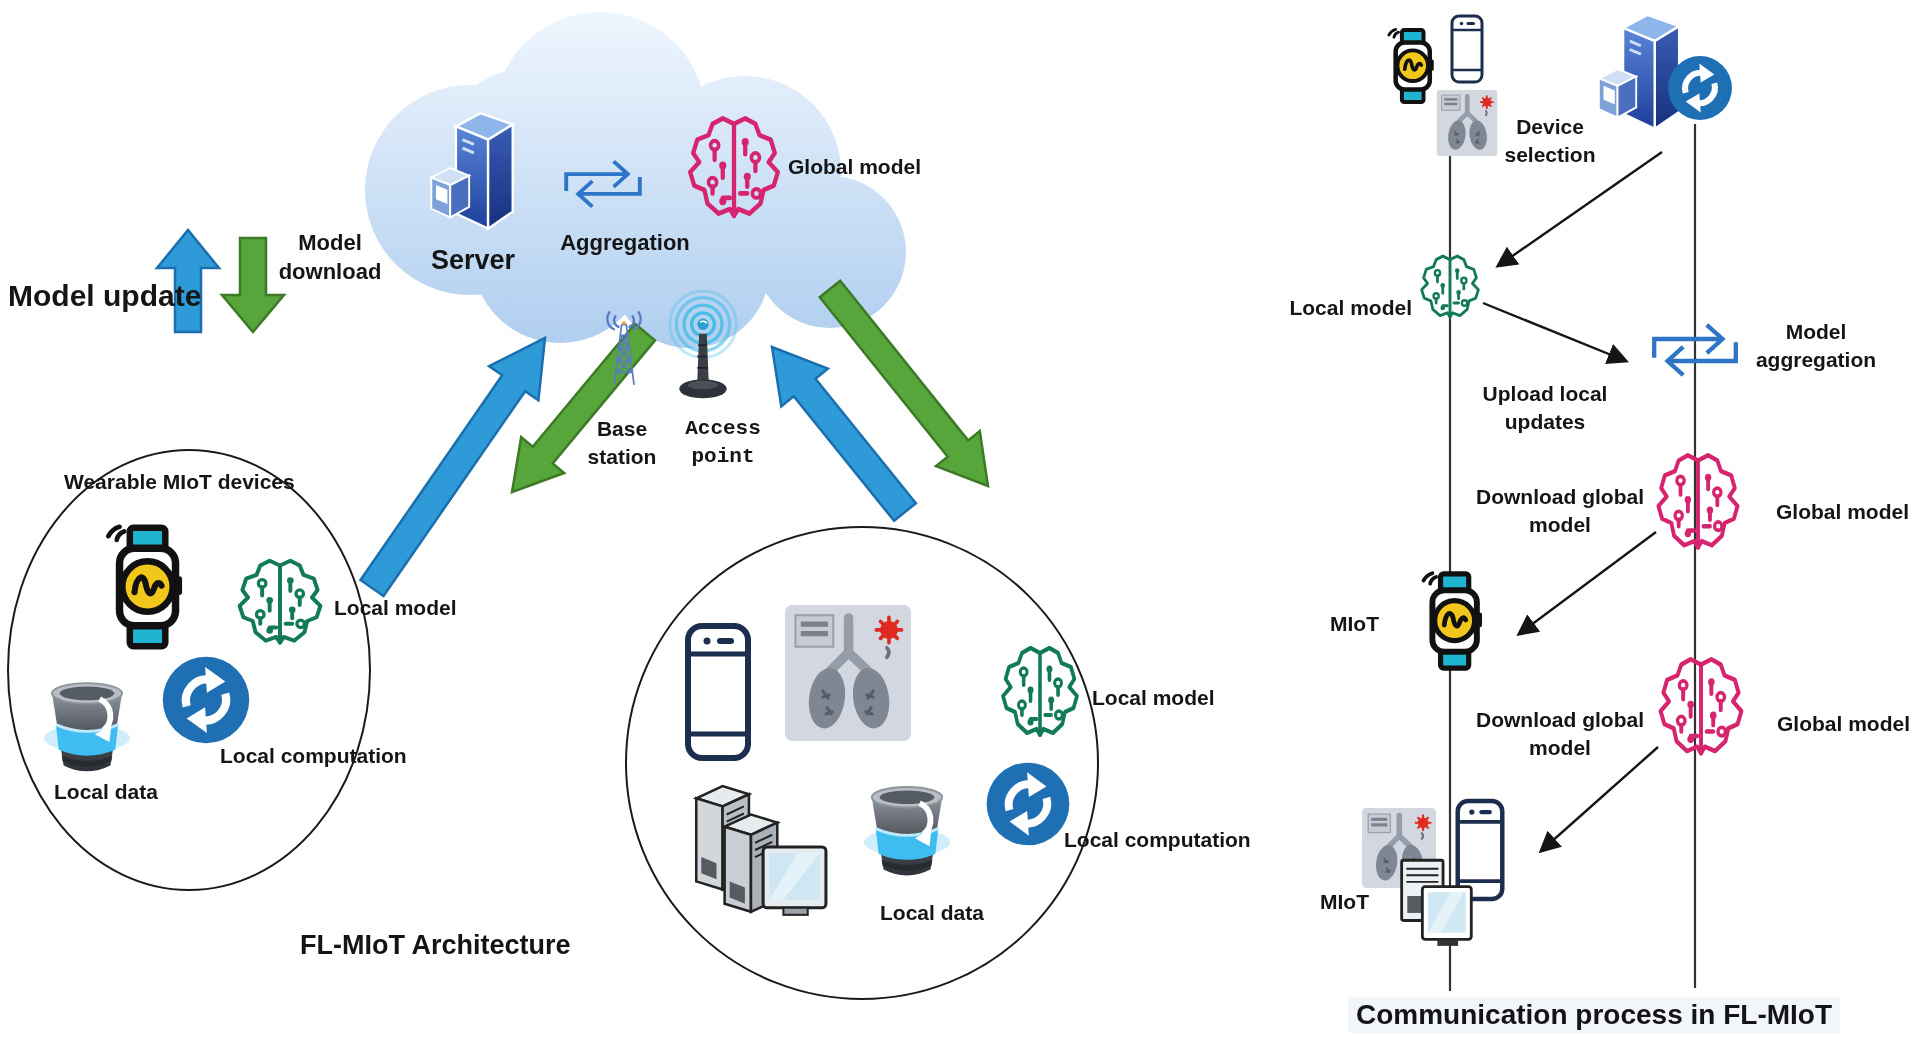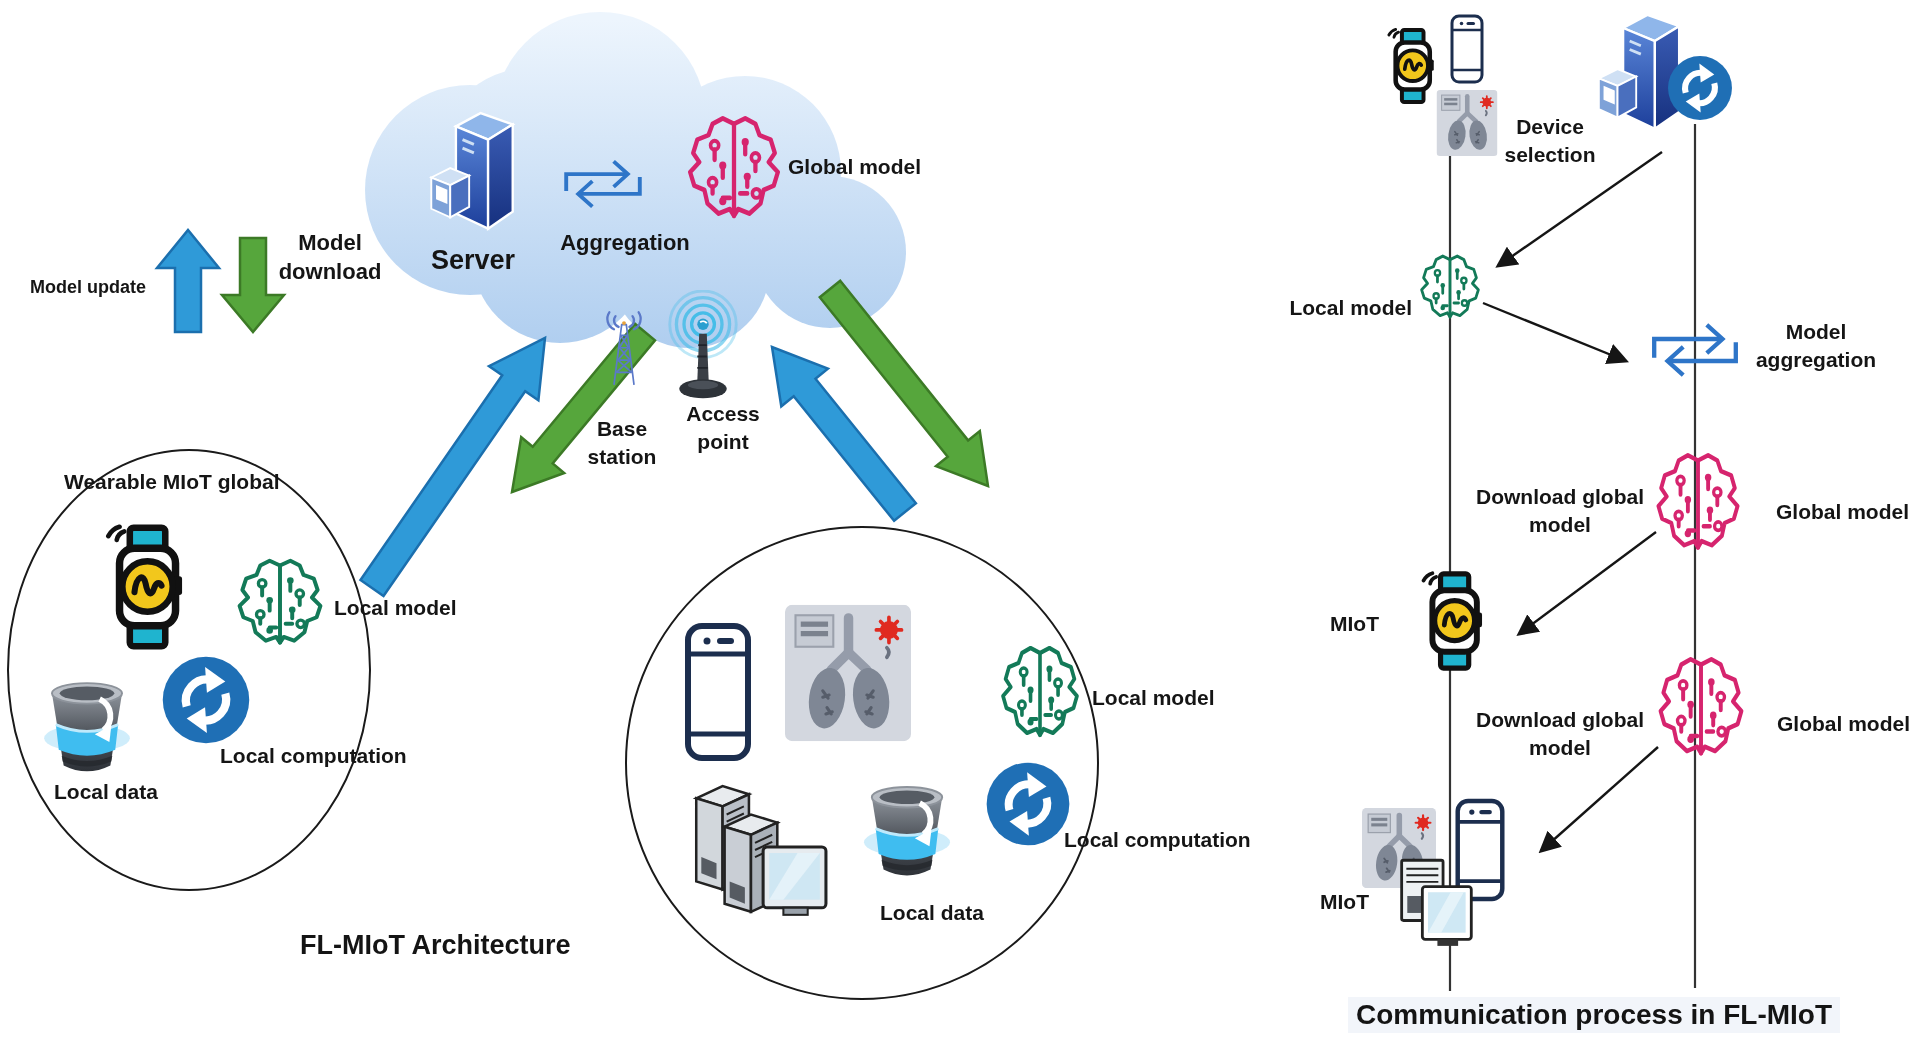--- a/index.html
+++ b/index.html
@@ -373,45 +373,47 @@
       <svg viewBox="0 0 70 140">
         <use href="#sym-phone"></use>
       </svg>
     </div>
   <div class="icon" style="left:1396px;top:854px;width:80px;height:100px;">
       <svg viewBox="0 0 85 105">
         <use href="#sym-desktop"></use>
       </svg>
     </div>
 
-  <div class="lbl nowrap" style="left:8px;top:276px;font-size:18px;margin-left:22px;">Model update</div>
+  <div class="lbl nowrap" style="left:8px;top:276px;font-size:30px;">Model update</div>
   <div class="lbl lbl-c" style="left:268px;top:228px;width:124px;font-size:22px;">Model
 download</div>
   <div class="lbl lbl-c" style="left:426px;top:243px;width:94px;font-size:27px;">Server</div>
   <div class="lbl lbl-c" style="left:552px;top:228px;width:146px;font-size:22px;">Aggregation</div>
   <div class="lbl nowrap" style="left:788px;top:153px;">Global model</div>
   <div class="lbl lbl-c" style="left:582px;top:415px;width:80px;">Base
 station</div>
-  <div class="lbl lbl-c" style="left:678px;top:400px;width:90px;">Access
+  <div class="lbl lbl-c" style="left:678px;top:415px;width:90px;font-family:Liberation Mono, monospace;">Access
 point</div>
 
-  <div class="lbl nowrap" style="left:64px;top:468px;">Wearable  MIoT global</div>
+  <div class="lbl nowrap" style="left:64px;top:468px;">Wearable  MIoT devices</div>
   <div class="lbl nowrap" style="left:334px;top:594px;">Local model</div>
   <div class="lbl nowrap" style="left:54px;top:778px;">Local data</div>
   <div class="lbl nowrap" style="left:220px;top:742px;">Local computation</div>
 
   <div class="lbl nowrap" style="left:1092px;top:684px;">Local model</div>
   <div class="lbl nowrap" style="left:1064px;top:826px;">Local computation</div>
   <div class="lbl nowrap" style="left:880px;top:899px;">Local data</div>
 
   <div class="ttl" style="left:300px;top:930px;">FL-MIoT Architecture</div>
 
   <div class="lbl lbl-c" style="left:1478px;top:113px;width:144px;">Device
 selection</div>
   <div class="lbl lbl-r nowrap" style="left:1264px;top:294px;width:148px;">Local model</div>
+  <div class="lbl lbl-c" style="left:1463px;top:380px;width:164px;">Upload local
+updates</div>
   <div class="lbl lbl-c" style="left:1737px;top:318px;width:158px;">Model
 aggregation</div>
   <div class="lbl lbl-c" style="left:1453px;top:483px;width:214px;">Download global
 model</div>
   <div class="lbl nowrap" style="left:1776px;top:498px;">Global model</div>
   <div class="lbl nowrap" style="left:1330px;top:610px;">MIoT</div>
   <div class="lbl lbl-c" style="left:1453px;top:706px;width:214px;">Download global
 model</div>
   <div class="lbl nowrap" style="left:1777px;top:710px;">Global model</div>
   <div class="lbl nowrap" style="left:1320px;top:888px;">MIoT</div>

